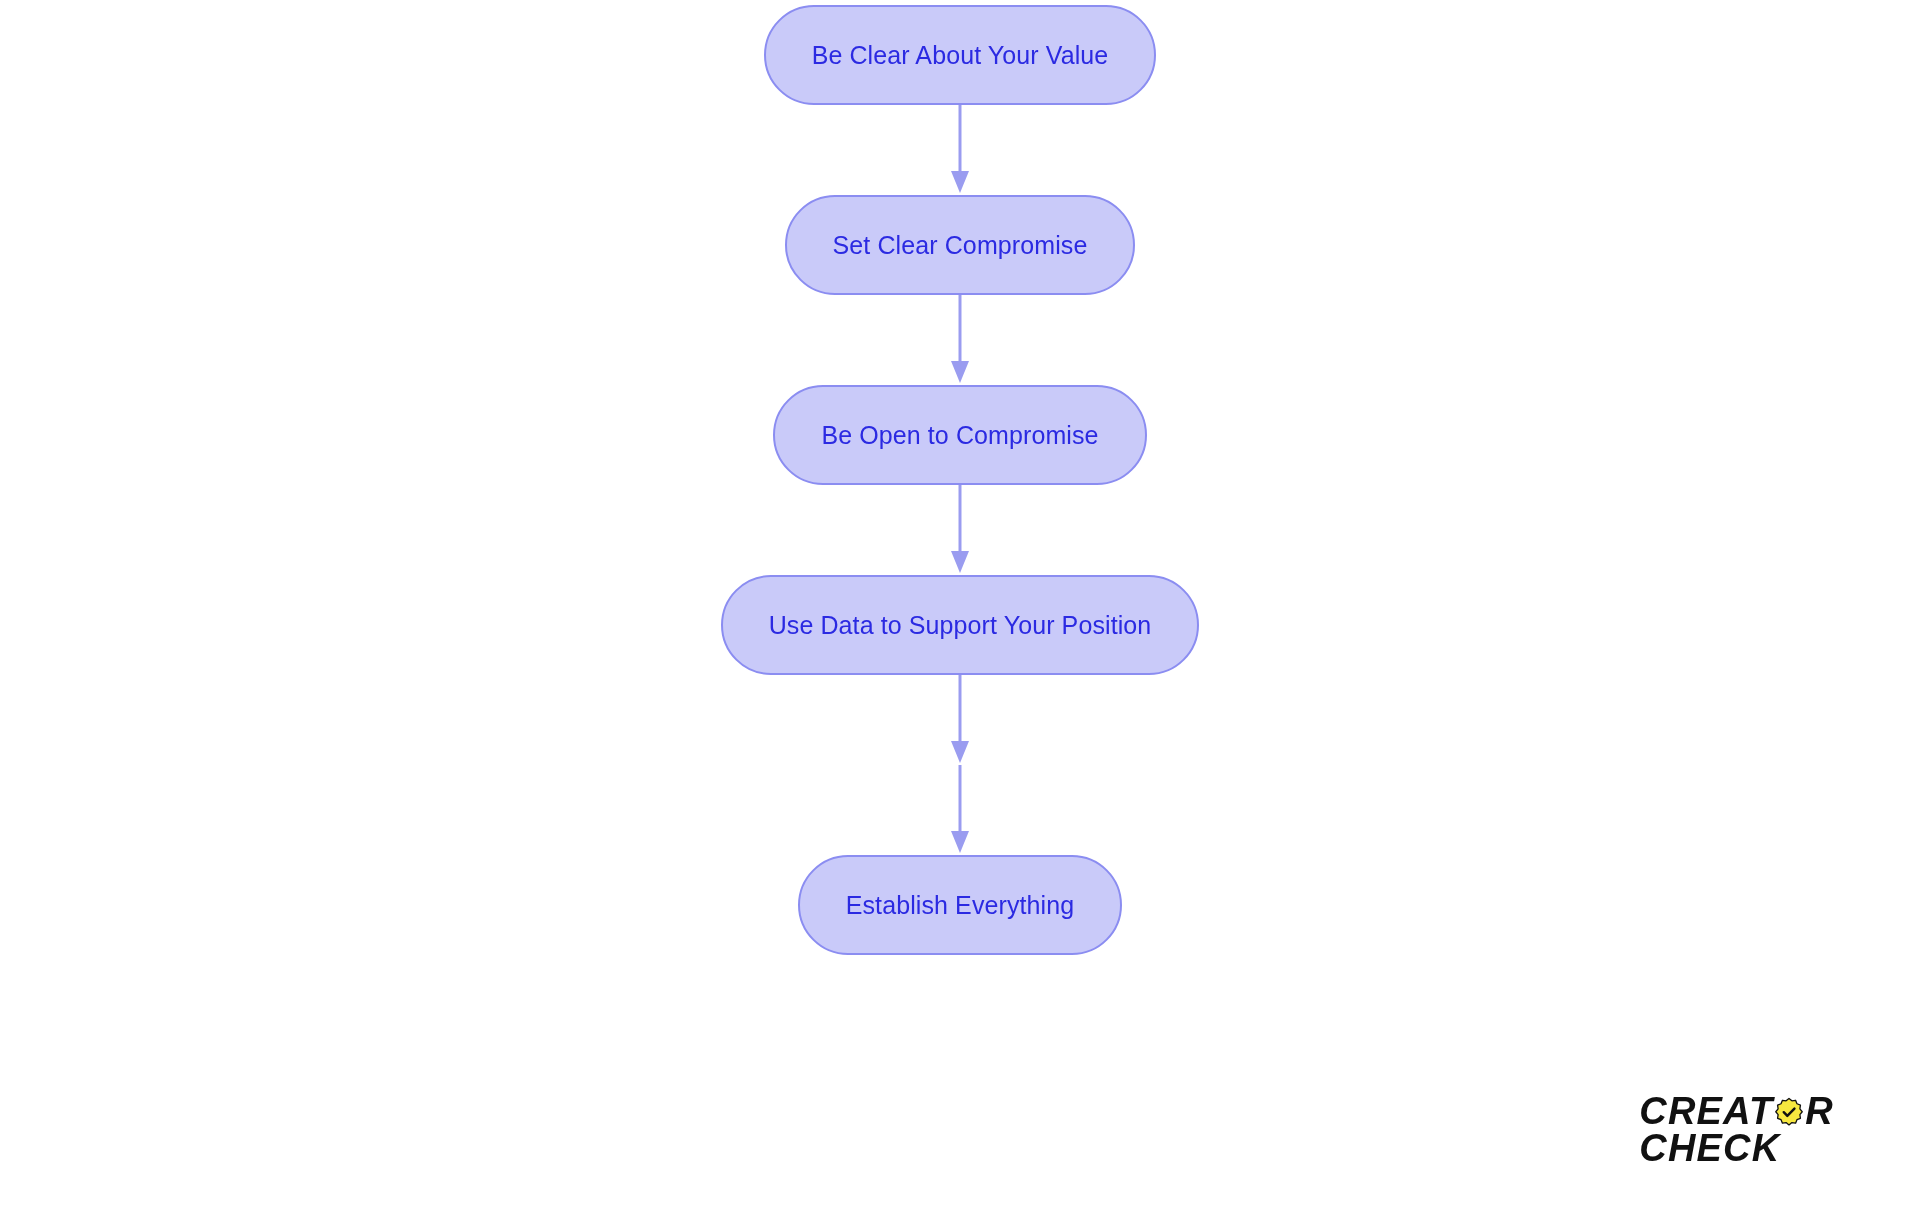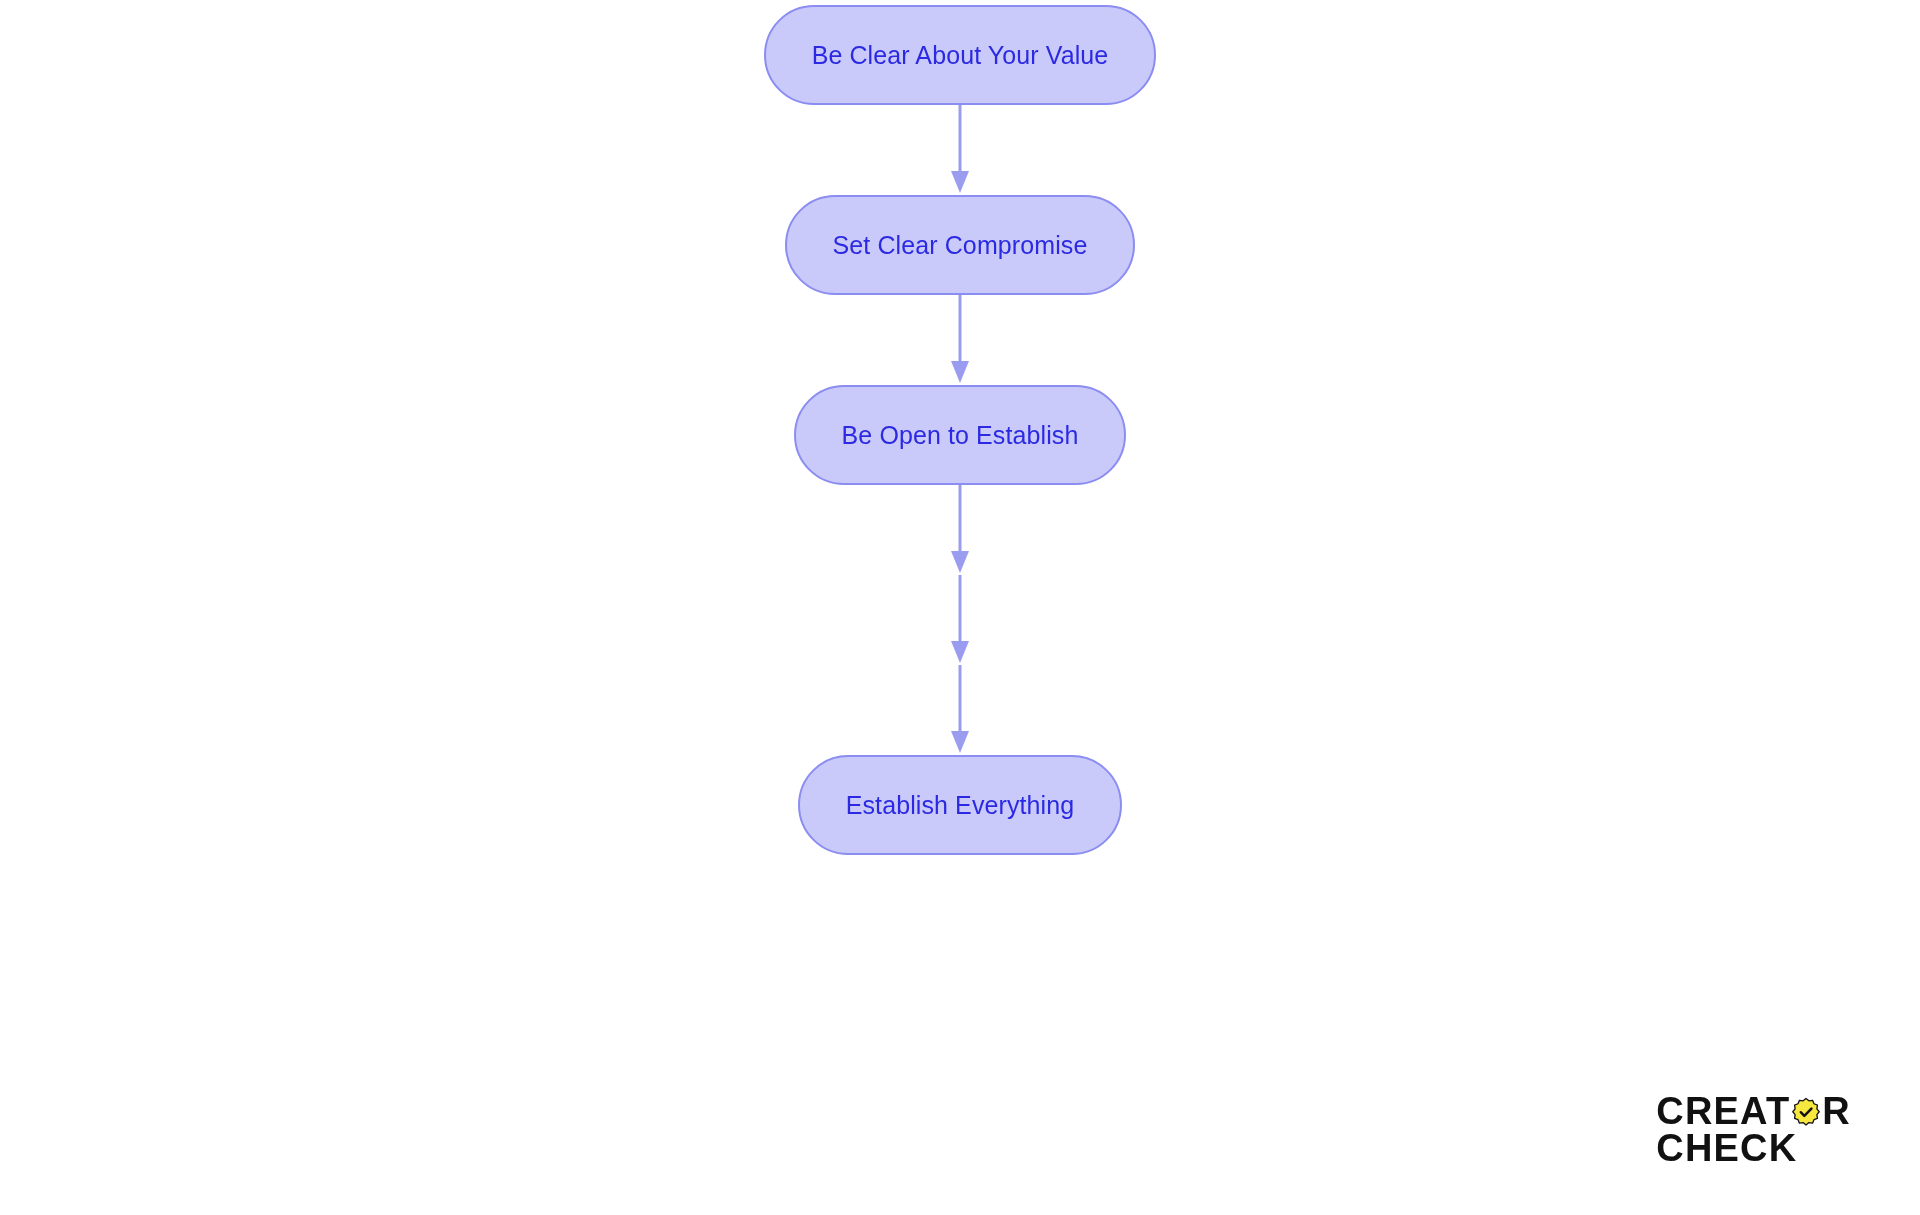--- a/index.html
+++ b/index.html
@@ -62,24 +62,25 @@
     display: flex;
     justify-content: center;
   }
   .connector svg {
     display: block;
   }
 
   
   #brand-logo {
     position: absolute;
-    right: 69px;
+    right: 86px;
     bottom: 48px;
     text-align: left;
     line-height: 0.98;
+    font-style: italic;
   }
   .brand-line {
     display: flex;
     align-items: center;
     font-family: "Liberation Sans", sans-serif;
     font-weight: 700;
     font-size: 38px;
     letter-spacing: 1.2px;
     color: #111111;
   }
@@ -119,30 +120,33 @@
     </div>
 
     <div class="connector">
       <svg width="24" height="90" viewBox="0 0 24 90" aria-hidden="true">
         <line x1="12" y1="0" x2="12" y2="70" stroke="#9a9cf0" stroke-width="3"></line>
         <polygon points="3,66 21,66 12,88" fill="#9a9cf0"></polygon>
       </svg>
     </div>
 
     <div class="node">
-      <span class="node-label">Be Open to Establish</span>
+      <span class="node-label">Be Open to Compromise</span>
     </div>
 
     <div class="connector">
       <svg width="24" height="90" viewBox="0 0 24 90" aria-hidden="true">
         <line x1="12" y1="0" x2="12" y2="70" stroke="#9a9cf0" stroke-width="3"></line>
         <polygon points="3,66 21,66 12,88" fill="#9a9cf0"></polygon>
       </svg>
     </div>
 
+    <div class="node">
+      <span class="node-label">Use Data to Support Your Position</span>
+    </div>
 
     <div class="connector">
       <svg width="24" height="90" viewBox="0 0 24 90" aria-hidden="true">
         <line x1="12" y1="0" x2="12" y2="70" stroke="#9a9cf0" stroke-width="3"></line>
         <polygon points="3,66 21,66 12,88" fill="#9a9cf0"></polygon>
       </svg>
     </div>
 
 
     <div class="connector">

